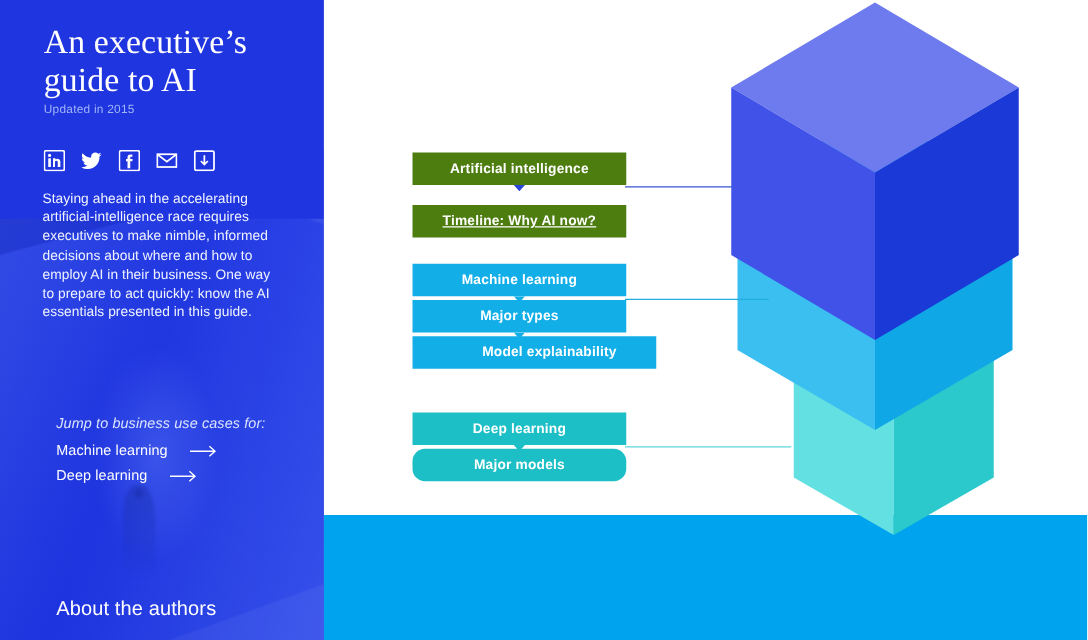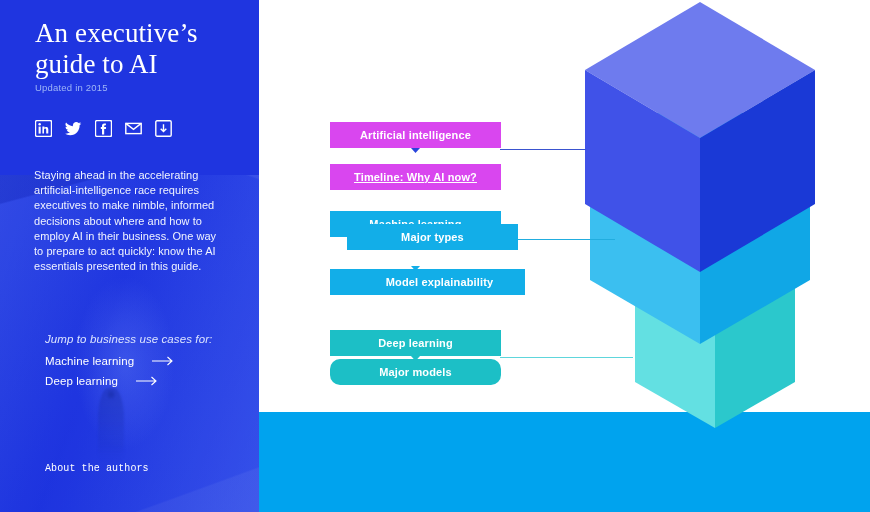--- a/index.html
+++ b/index.html
@@ -57,60 +57,60 @@
   .sb-updated{
     position:absolute;left:35px;top:82px;
     font-size:9.5px;color:#9FB6F7;letter-spacing:.2px;
   }
 
   .sb-social{position:absolute;left:35px;top:120px;display:flex;gap:13px;align-items:center;}
   .sb-social .ic{width:17px;height:17px;display:block;}
   .sb-social .ic svg{display:block;}
 
   .sb-body{
-    position:absolute;left:34px;top:168px;width:192px;
+    position:absolute;left:34px;top:152px;width:192px;
     font-size:11px;line-height:15.2px;color:#F0F3FF;letter-spacing:.05px;
   }
 
   .sb-jump{
     position:absolute;left:45px;top:333px;width:210px;
     font-size:11.5px;color:#DCE4FF;letter-spacing:.1px;font-style:italic;
   }
   .sb-link{
     position:absolute;left:45px;width:215px;
     font-size:11.5px;color:#ffffff;letter-spacing:.1px;
     display:flex;align-items:center;gap:18px;cursor:pointer;
   }
   .sb-link.l1{top:355px;}
   .sb-link.l2{top:375px;}
   .sb-arrow{display:inline-block;width:24px;height:10px;}
   .sb-authors{
-    position:absolute;left:45px;top:463px;
-    font-size:10px;color:#FFFFFF;letter-spacing:.1px;cursor:pointer;font-family:Liberation Mono, monospace;
+    position:absolute;left:45px;top:479px;
+    font-size:16px;color:#FFFFFF;letter-spacing:.1px;cursor:pointer;
   }
 
   
   .bottombar{
     position:absolute;left:259px;top:412px;width:611px;height:100px;
     background:#00A3EE;
   }
 
   
   .cube-wrap{position:absolute;left:560px;top:-8px;width:310px;height:450px;}
   .cube-wrap svg{display:block;}
 
   
   .nav{position:absolute;left:330px;top:0;width:175px;}
   .btn{
     position:absolute;left:0;width:171px;height:26px;
     display:flex;align-items:center;justify-content:center;
     color:#ffffff;font-size:11px;font-weight:bold;letter-spacing:.15px;
     cursor:pointer;user-select:none;
   }
-  .g1 .btn{background:#d946ef;}
+  .g1 .btn{background:#4d7c0f;}
   .g2 .btn{background:#12AEE8;}
   .g3 .btn{background:#1CBFC6;}
 
   .conn{position:absolute;height:1px;}
   .conn.c1{left:500px;top:149px;width:86px;background:#3A54CF;}
   .conn.c2{left:500px;top:239px;width:115px;background:#21ADDF;}
   .conn.c3{left:500px;top:357px;width:133px;background:#5ED6DC;}
 
   .notch{position:absolute;width:9px;height:5px;left:81px;}
 </style>
@@ -160,21 +160,21 @@
     </div>
   </div>
 
   <div class="nav g2">
     <div class="btn" style="top:211px;">
       <span>Machine learning</span>
     </div>
     <svg class="notch" style="top:237px;" viewBox="0 0 9 5">
       <polygon points="0,0 9,0 4.5,5" fill="#12AEE8"></polygon>
     </svg>
-    <div class="btn" style="top:224px;margin-left:17px;">
+    <div class="btn" style="top:240px;">
       <span>Major types</span>
     </div>
     <svg class="notch" style="top:266px;" viewBox="0 0 9 5">
       <polygon points="0,0 9,0 4.5,5" fill="#12AEE8"></polygon>
     </svg>
     <div class="btn" style="top:269px;padding-left:24px;">
       <span>Model explainability</span>
     </div>
   </div>
 

